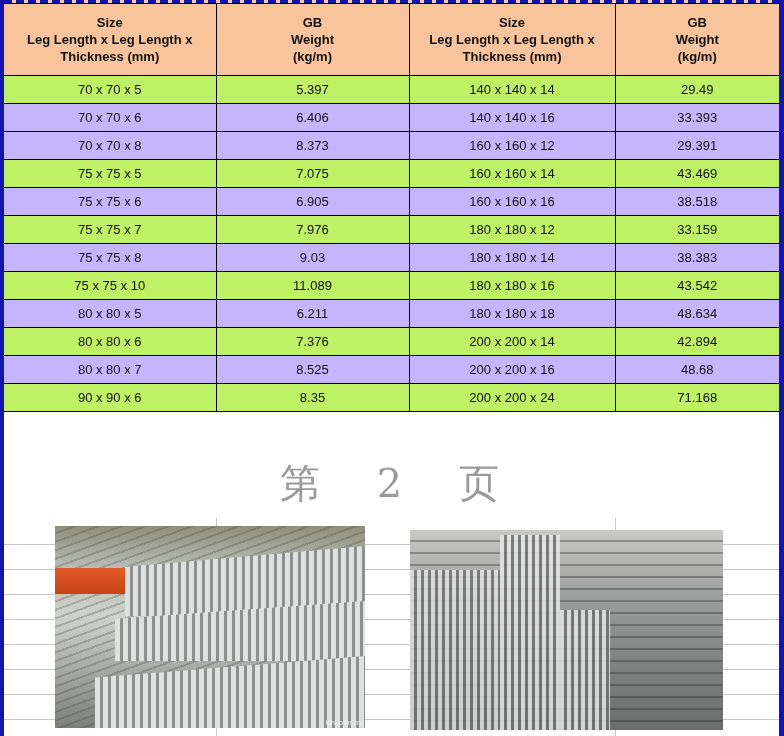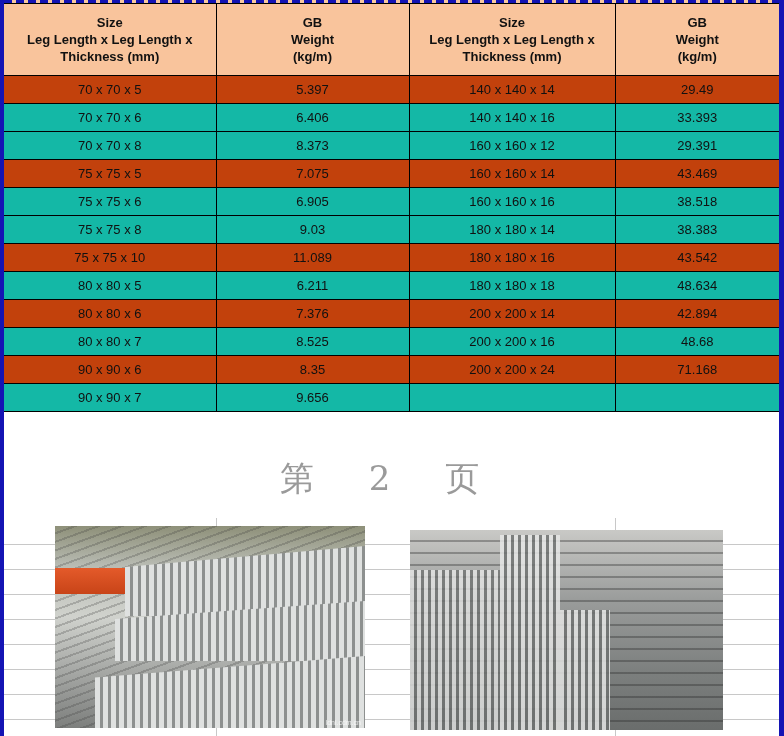--- a/index.html
+++ b/index.html
@@ -36,37 +36,37 @@
   }
   table.spec th {
     background: #f9c49c;
     font-weight: bold;
     height: 71px;
     line-height: 17px;
     vertical-align: middle;
   }
   table.spec th span { display: block; }
   table.spec td { height: 27px; }
-  table.spec tr.odd td { background: #c2410c; }
-  table.spec tr.even td { background: #14b8a6; }
+  table.spec tr.odd td { background: #bef264; }
+  table.spec tr.even td { background: #c4b5fd; }
   table.spec th:first-child, table.spec td:first-child { border-left: none; }
   table.spec th:last-child, table.spec td:last-child { border-right: none; }
 
   .gridlines {
     position: absolute; left: 4px; top: 518px; width: 775px; height: 218px;
     background: repeating-linear-gradient(180deg, transparent 0 24px, #c8c8c8 24px 25px);
     background-position: 0 2px;
   }
   .vline {
     position: absolute; top: 518px; height: 218px; width: 1px; background: #c8c8c8;
   }
   .watermark {
     position: absolute; left: 280px; top: 456px;
     font-family: "DejaVu Serif", serif;
-    font-size: 34px; color: rgba(120,120,120,0.75);
+    font-size: 40px; color: rgba(120,120,120,0.75);
     letter-spacing: 22px;
     pointer-events: none;
   }
   .photo {
     position: absolute; overflow: hidden;
   }
   .photo-1 {
     left: 55px; top: 526px; width: 310px; height: 202px;
     background:
       repeating-linear-gradient(160deg, rgba(255,255,255,0.0) 0 6px, rgba(60,60,60,0.25) 6px 8px),
@@ -157,20 +157,26 @@
           <td>7.075</td>
           <td>160 x 160 x 14</td>
           <td>43.469</td>
         </tr>
       <tr class="even">
           <td>75 x 75 x 6</td>
           <td>6.905</td>
           <td>160 x 160 x 16</td>
           <td>38.518</td>
         </tr>
+      <tr class="odd">
+          <td>75 x 75 x 7</td>
+          <td>7.976</td>
+          <td>180 x 180 x 12</td>
+          <td>33.159</td>
+        </tr>
       <tr class="even">
           <td>75 x 75 x 8</td>
           <td>9.03</td>
           <td>180 x 180 x 14</td>
           <td>38.383</td>
         </tr>
       <tr class="odd">
           <td>75 x 75 x 10</td>
           <td>11.089</td>
           <td>180 x 180 x 16</td>
@@ -192,26 +198,20 @@
           <td>80 x 80 x 7</td>
           <td>8.525</td>
           <td>200 x 200 x 16</td>
           <td>48.68</td>
         </tr>
       <tr class="odd">
           <td>90 x 90 x 6</td>
           <td>8.35</td>
           <td>200 x 200 x 24</td>
           <td>71.168</td>
-        </tr>
-      <tr class="even">
-          <td>90 x 90 x 7</td>
-          <td>9.656</td>
-          <td></td>
-          <td></td>
         </tr>
     </tbody>
   </table>
 
   <div class="gridlines"></div>
   <div class="vline" style="left:216px"></div>
   <div class="vline" style="left:615px"></div>
 
   <div class="photo photo-1">
     <div class="beam"></div>

